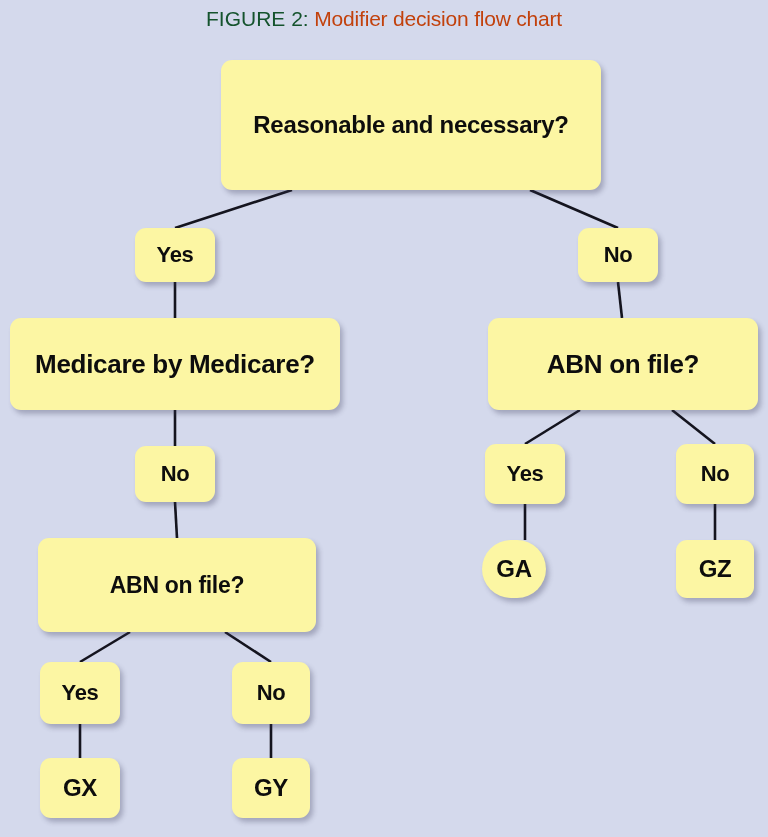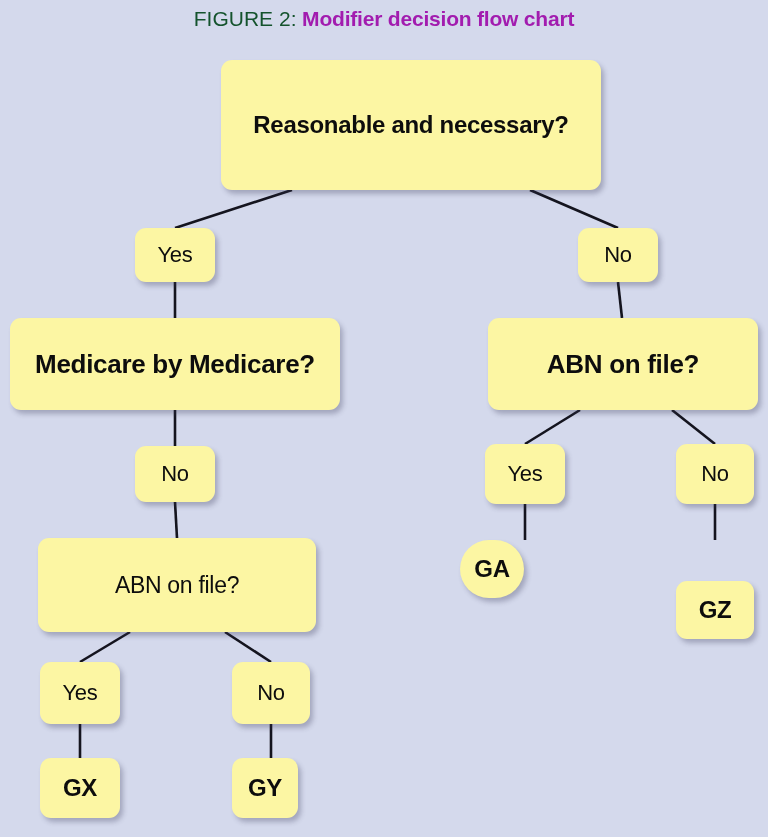--- a/index.html
+++ b/index.html
@@ -32,22 +32,22 @@
     letter-spacing: -0.2px;
     color: #1a1a1a;
     white-space: nowrap;
   }
   .fig-title .fig-label {
     color: #14532d;
     font-weight: normal;
     letter-spacing: 0px;
   }
   .fig-title .fig-caption {
-    color: #a21caf;
-    font-weight: bold;
+    color: #c2410c;
+    font-weight: normal;
   }
 
   
   #links {
     position: absolute;
     left: 0;
     top: 0;
     width: 768px;
     height: 837px;
     pointer-events: none;
@@ -76,21 +76,21 @@
     display: block;
     white-space: nowrap;
     letter-spacing: -0.3px;
   }
 
   
   .node.bold .node-text {
     font-weight: bold;
   }
   .node.plain .node-text {
-    font-weight: normal;
+    font-weight: bold;
     text-align: right;
   }
 
   
   .node.decision-main .node-text { font-size: 24px; }
   .node.decision-sub  .node-text { font-size: 26px; }
   .node.decision-sub2 .node-text { font-size: 23px; }
   .node.branch        .node-text { font-size: 22px; }
   .node.terminal      .node-text { font-size: 24px; }
 
@@ -101,30 +101,30 @@
   #n-no1       { left: 578px; top: 228px; width: 80px;  height: 54px; }
 
   #n-covered   { left: 10px;  top: 318px; width: 330px; height: 92px; }
   #n-abn-right { left: 488px; top: 318px; width: 270px; height: 92px; }
 
   #n-no2       { left: 135px; top: 446px; width: 80px;  height: 56px; }
 
   #n-yes-r     { left: 485px; top: 444px; width: 80px;  height: 60px; }
   #n-no-r      { left: 676px; top: 444px; width: 78px;  height: 60px; }
 
-  #n-ga        { left: 460px; top: 540px; width: 64px;  height: 58px; border-radius: 29px; }
-  #n-gz        { left: 676px; top: 540px; width: 78px;  height: 58px; margin-top: 41px; }
+  #n-ga        { left: 482px; top: 540px; width: 64px;  height: 58px; border-radius: 29px; }
+  #n-gz        { left: 676px; top: 540px; width: 78px;  height: 58px; }
 
   #n-abn-left  { left: 38px;  top: 538px; width: 278px; height: 94px; }
 
   #n-yes3      { left: 40px;  top: 662px; width: 80px;  height: 62px; }
   #n-no3       { left: 232px; top: 662px; width: 78px;  height: 62px; }
 
   #n-gx        { left: 40px;  top: 758px; width: 80px;  height: 60px; text-align: center; }
-  #n-gy        { left: 232px; top: 758px; width: 66px;  height: 60px; }
+  #n-gy        { left: 232px; top: 758px; width: 78px;  height: 60px; }
 </style>
 </head>
 <body>
 
 <div id="stage">
 
   <div class="fig-title">
     <span class="fig-label">FIGURE 2:</span><span> </span><span class="fig-caption">Modifier decision flow chart</span>
   </div>
 

